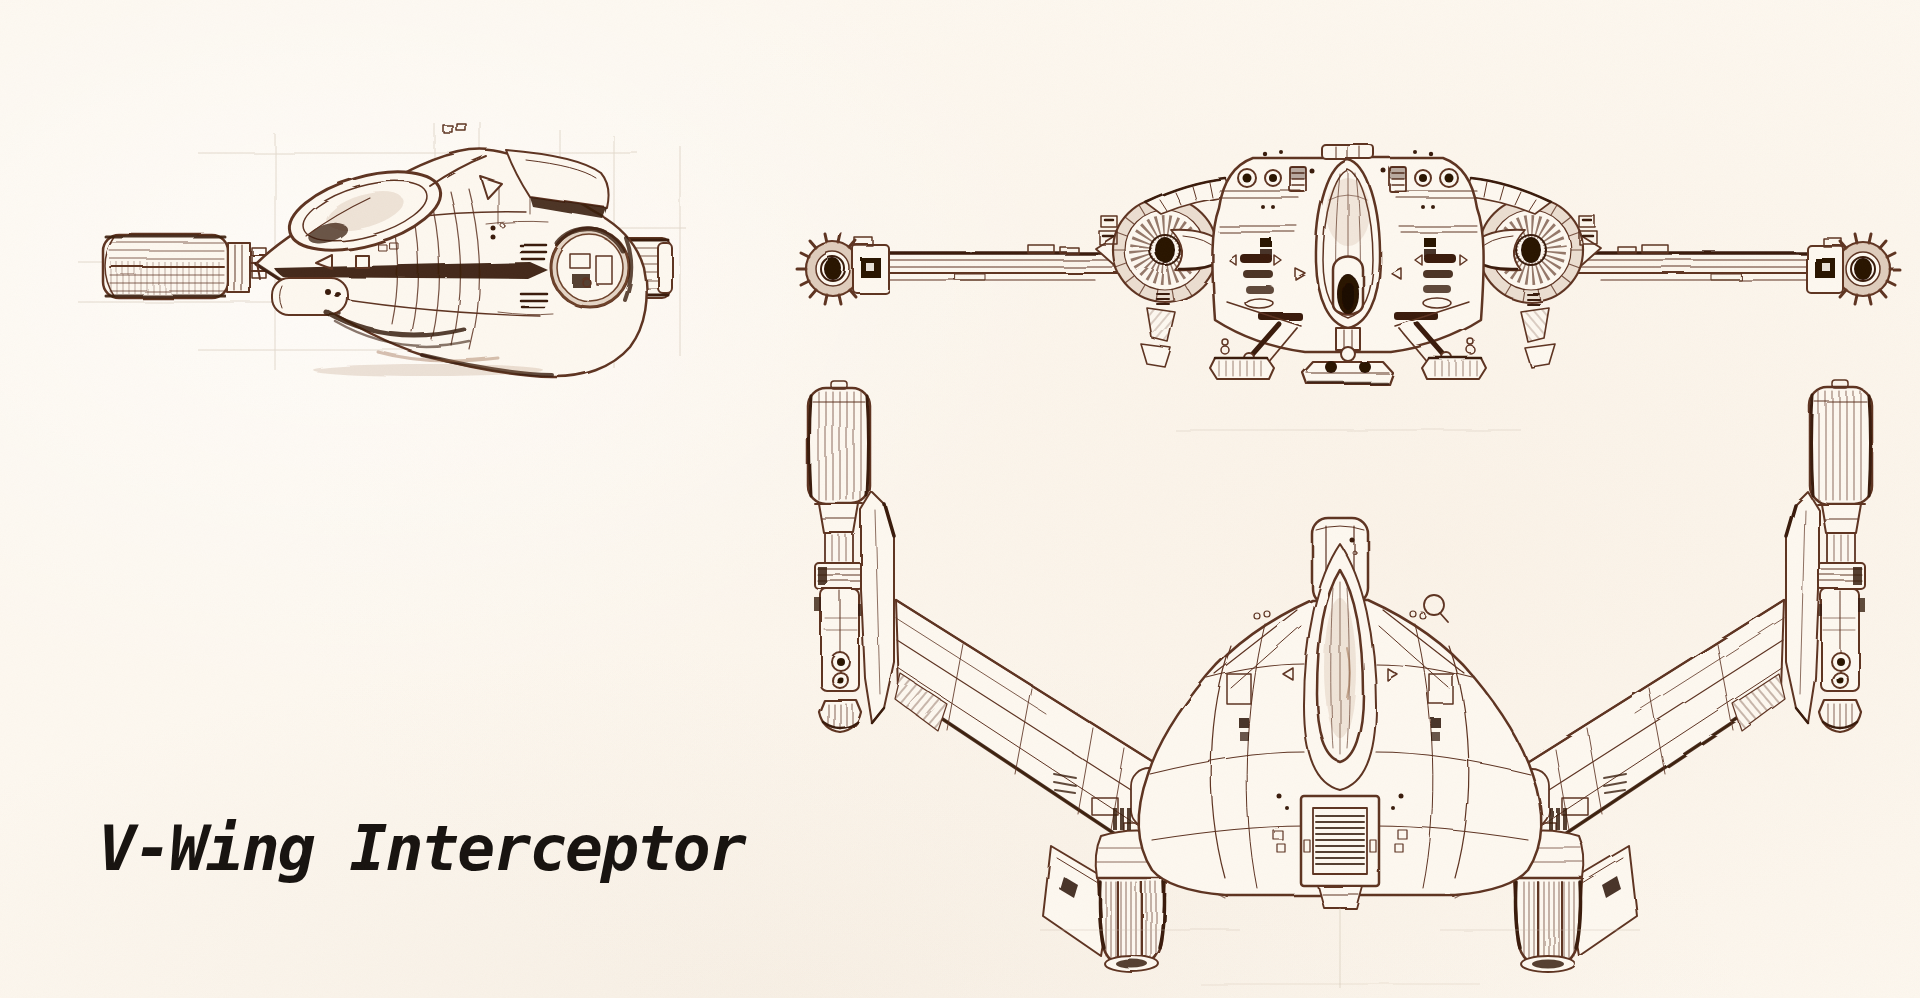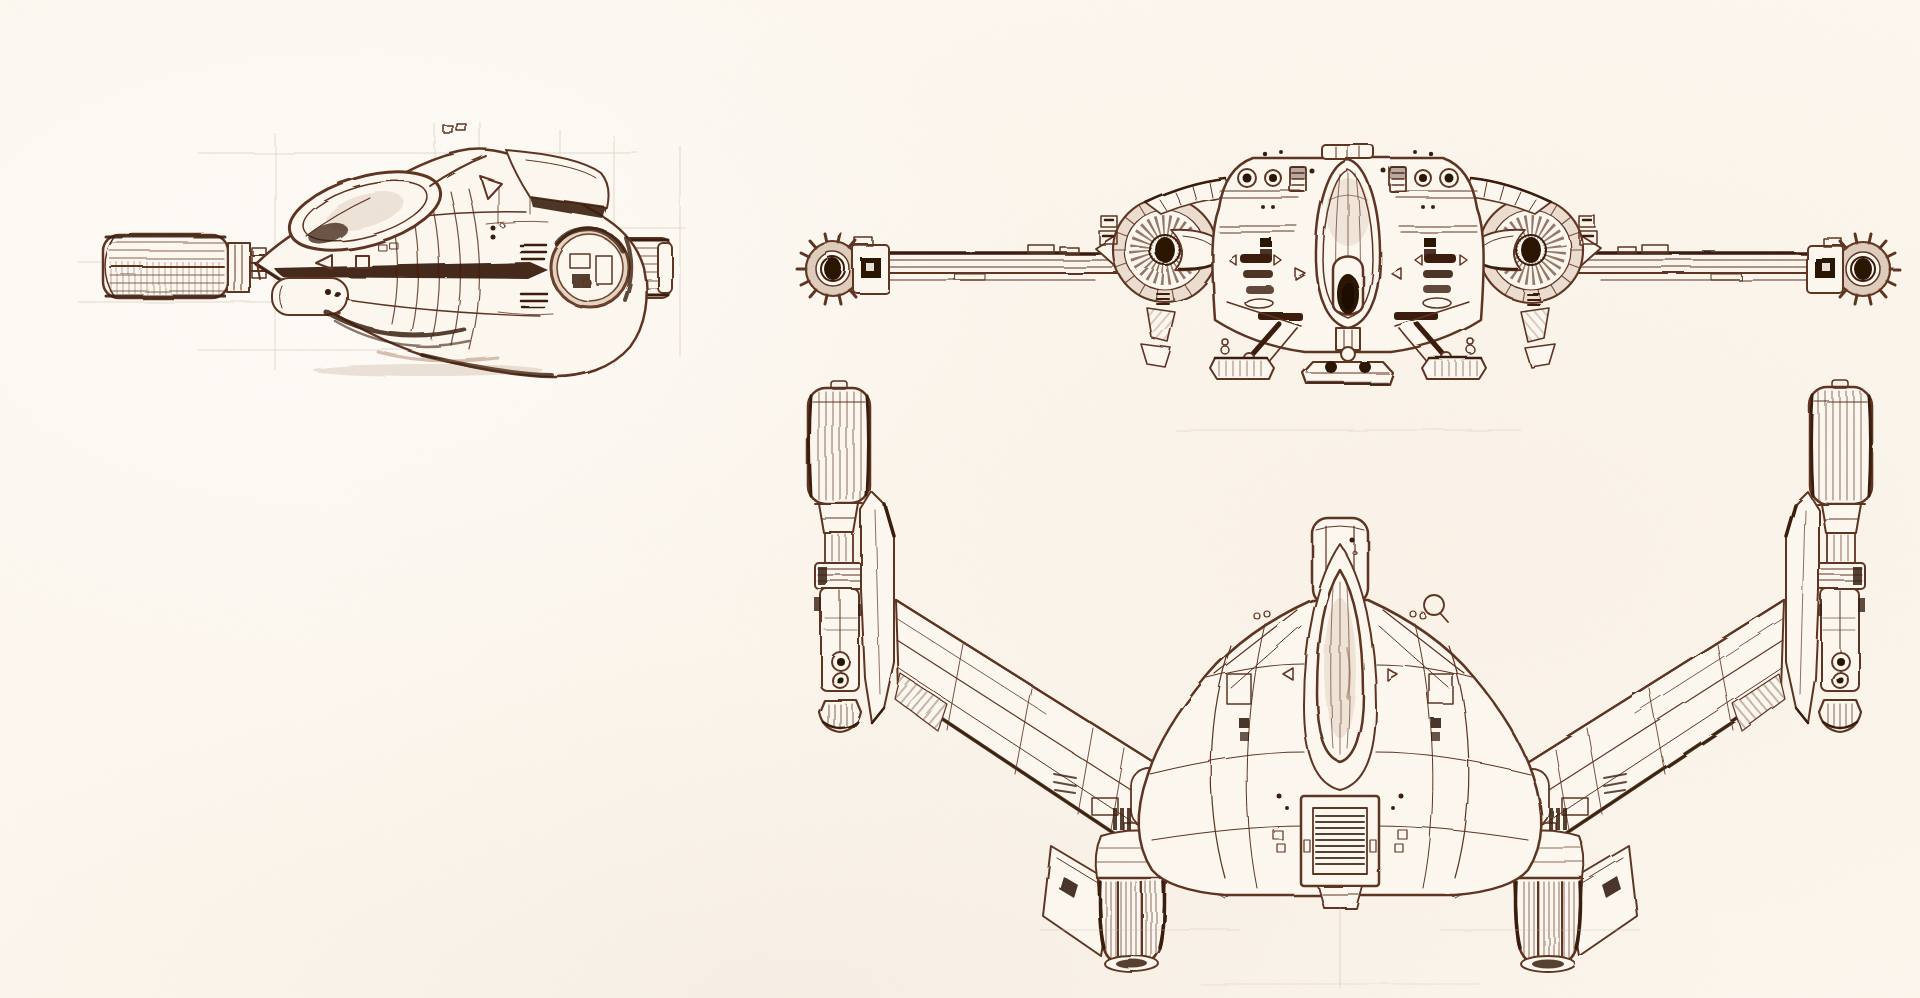--- a/index.html
+++ b/index.html
@@ -405,17 +405,18 @@
         <path class="gd" stroke-width="1" opacity="0.5" d="M545,530 V610"></path>
         <path class="gd" stroke-width="1" opacity="0.35" d="M405,606 H685"></path>
       </g>
       <g>
         <circle class="ln" cx="640" cy="228" r="10" stroke-width="1.8"></circle>
         <path class="ln" stroke-width="1.8" d="M646,236 L654,245"></path>
       </g>
     </g>
   </svg>
 
+  <div class="title">V-Wing Interceptor</div>
 
   <svg id="texture" width="1920" height="998" aria-hidden="true">
     <rect width="1920" height="998" filter="url(#grain)"></rect>
   </svg>
 </div>
 
 </body></html>

